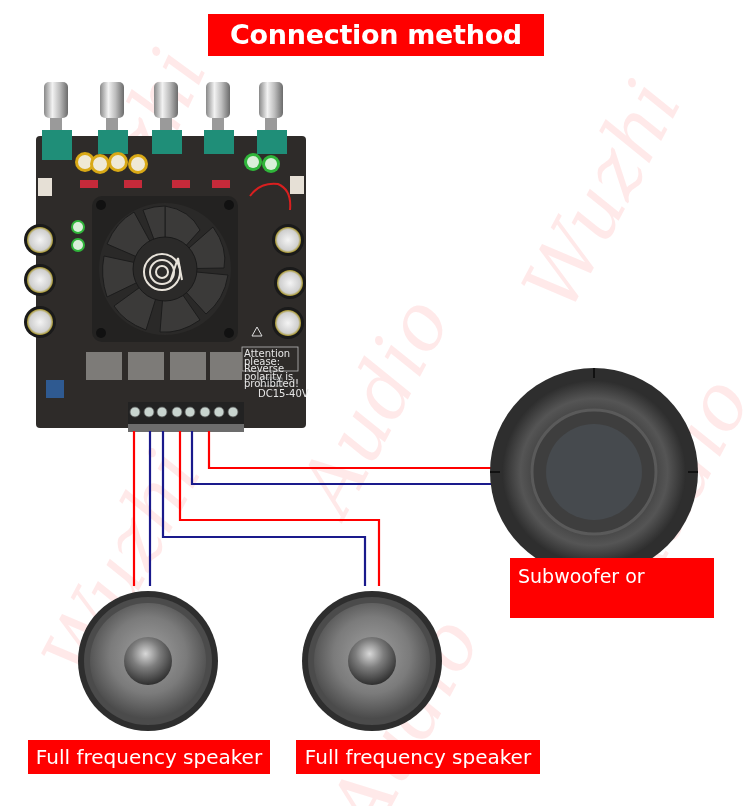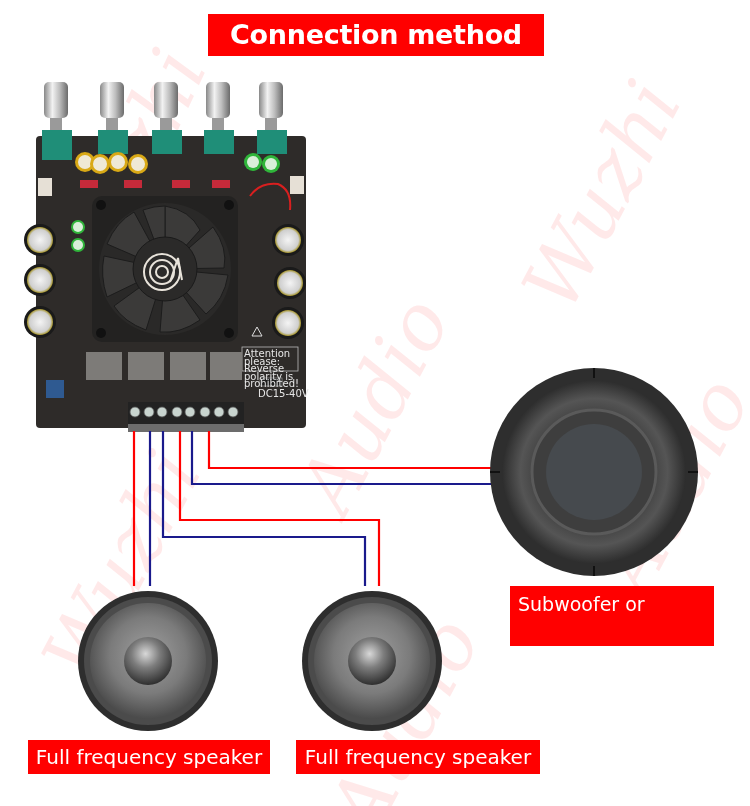--- a/index.html
+++ b/index.html
@@ -1,19 +1,19 @@
 <!DOCTYPE html>
 <html><head>
 <meta charset="utf-8">
 <style>
   html,body{margin:0;padding:0;background:#ffffff;}
   body{width:750px;height:806px;position:relative;overflow:hidden;font-family:"Liberation Sans",sans-serif;}
   .label{position:absolute;background:#ff0000;color:#ffffff;font-family:"DejaVu Sans","Liberation Sans",sans-serif;}
   .title{left:208px;top:14px;width:336px;height:42px;font-size:27px;line-height:42px;text-align:center;font-weight:bold;letter-spacing:-0.3px;}
-  .sub-label{left:510px;top:586px;width:204px;height:60px;font-size:19px;line-height:26px;padding:5px 0 0 8px;box-sizing:border-box;}
+  .sub-label{left:510px;top:558px;width:204px;height:60px;font-size:19px;line-height:26px;padding:5px 0 0 8px;box-sizing:border-box;}
   .ff1{left:28px;top:740px;width:242px;height:34px;font-size:20px;line-height:34px;text-align:center;}
   .ff2{left:296px;top:740px;width:244px;height:34px;font-size:20px;line-height:34px;text-align:center;}
   .watermark{position:absolute;color:rgba(255,120,120,0.16);font-family:"DejaVu Serif",serif;font-style:italic;font-size:78px;pointer-events:none;white-space:nowrap;}
   svg{position:absolute;left:0;top:0;}
   .warn-text{position:absolute;left:244px;top:350px;width:62px;font-size:10px;line-height:7.5px;color:#e6e6e6;font-family:"DejaVu Sans",sans-serif;}
   .volt-text{position:absolute;left:258px;top:388px;font-size:10px;color:#e6e6e6;font-family:"DejaVu Sans",sans-serif;font-weight:normal;}
 </style>
 </head>
 <body>
 

